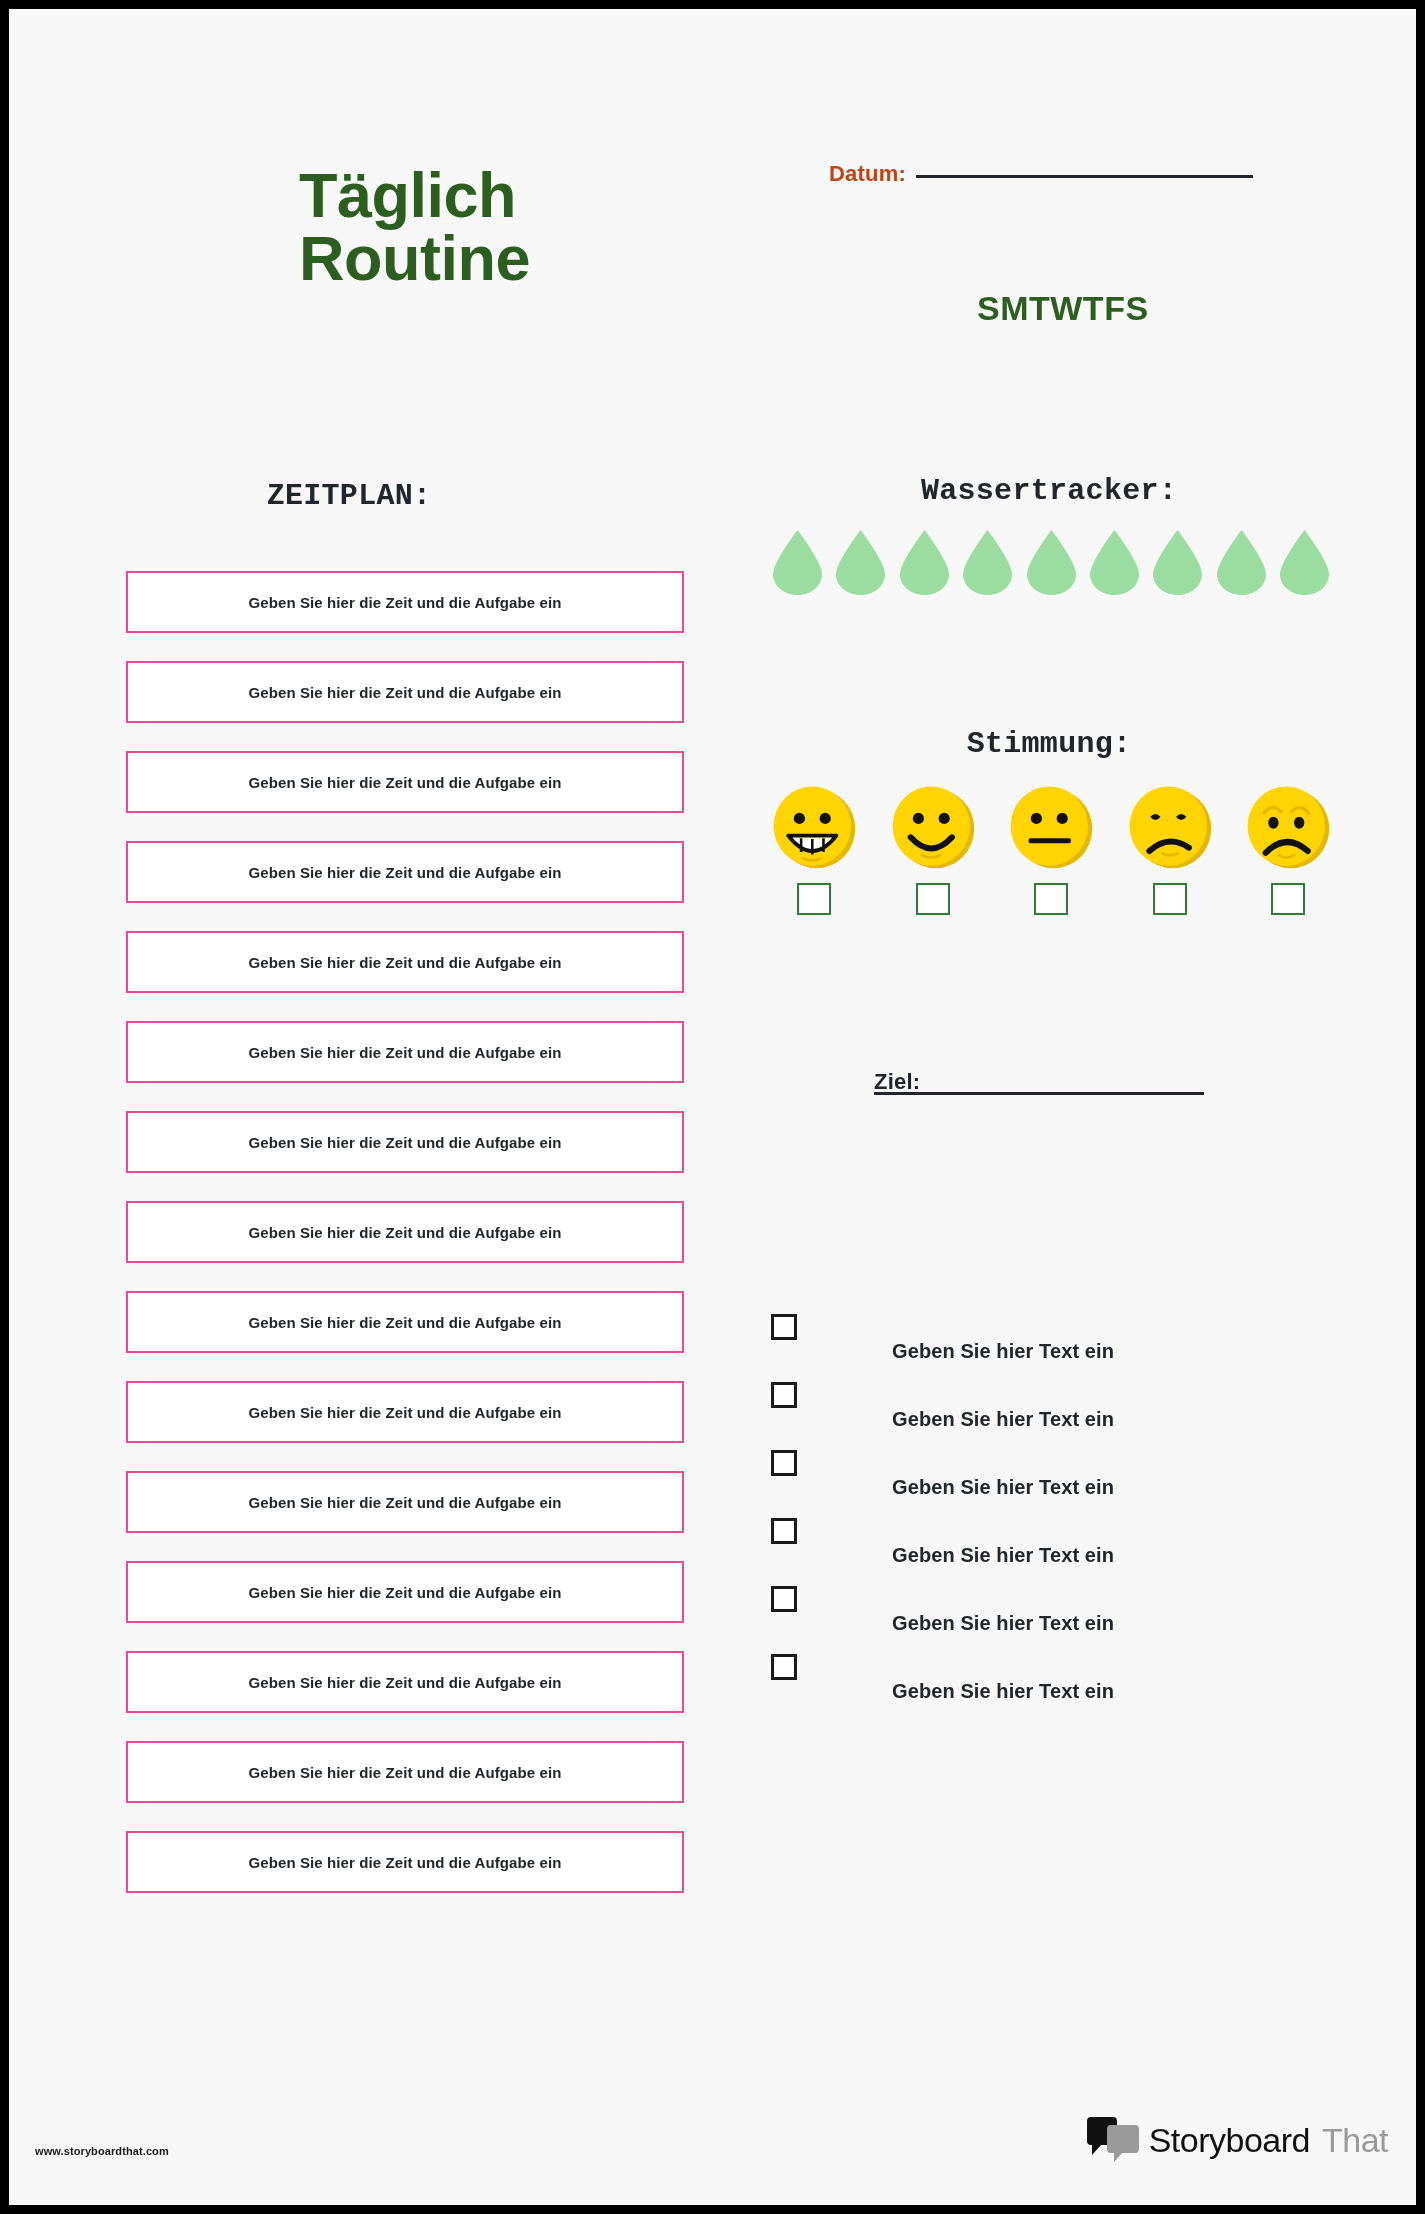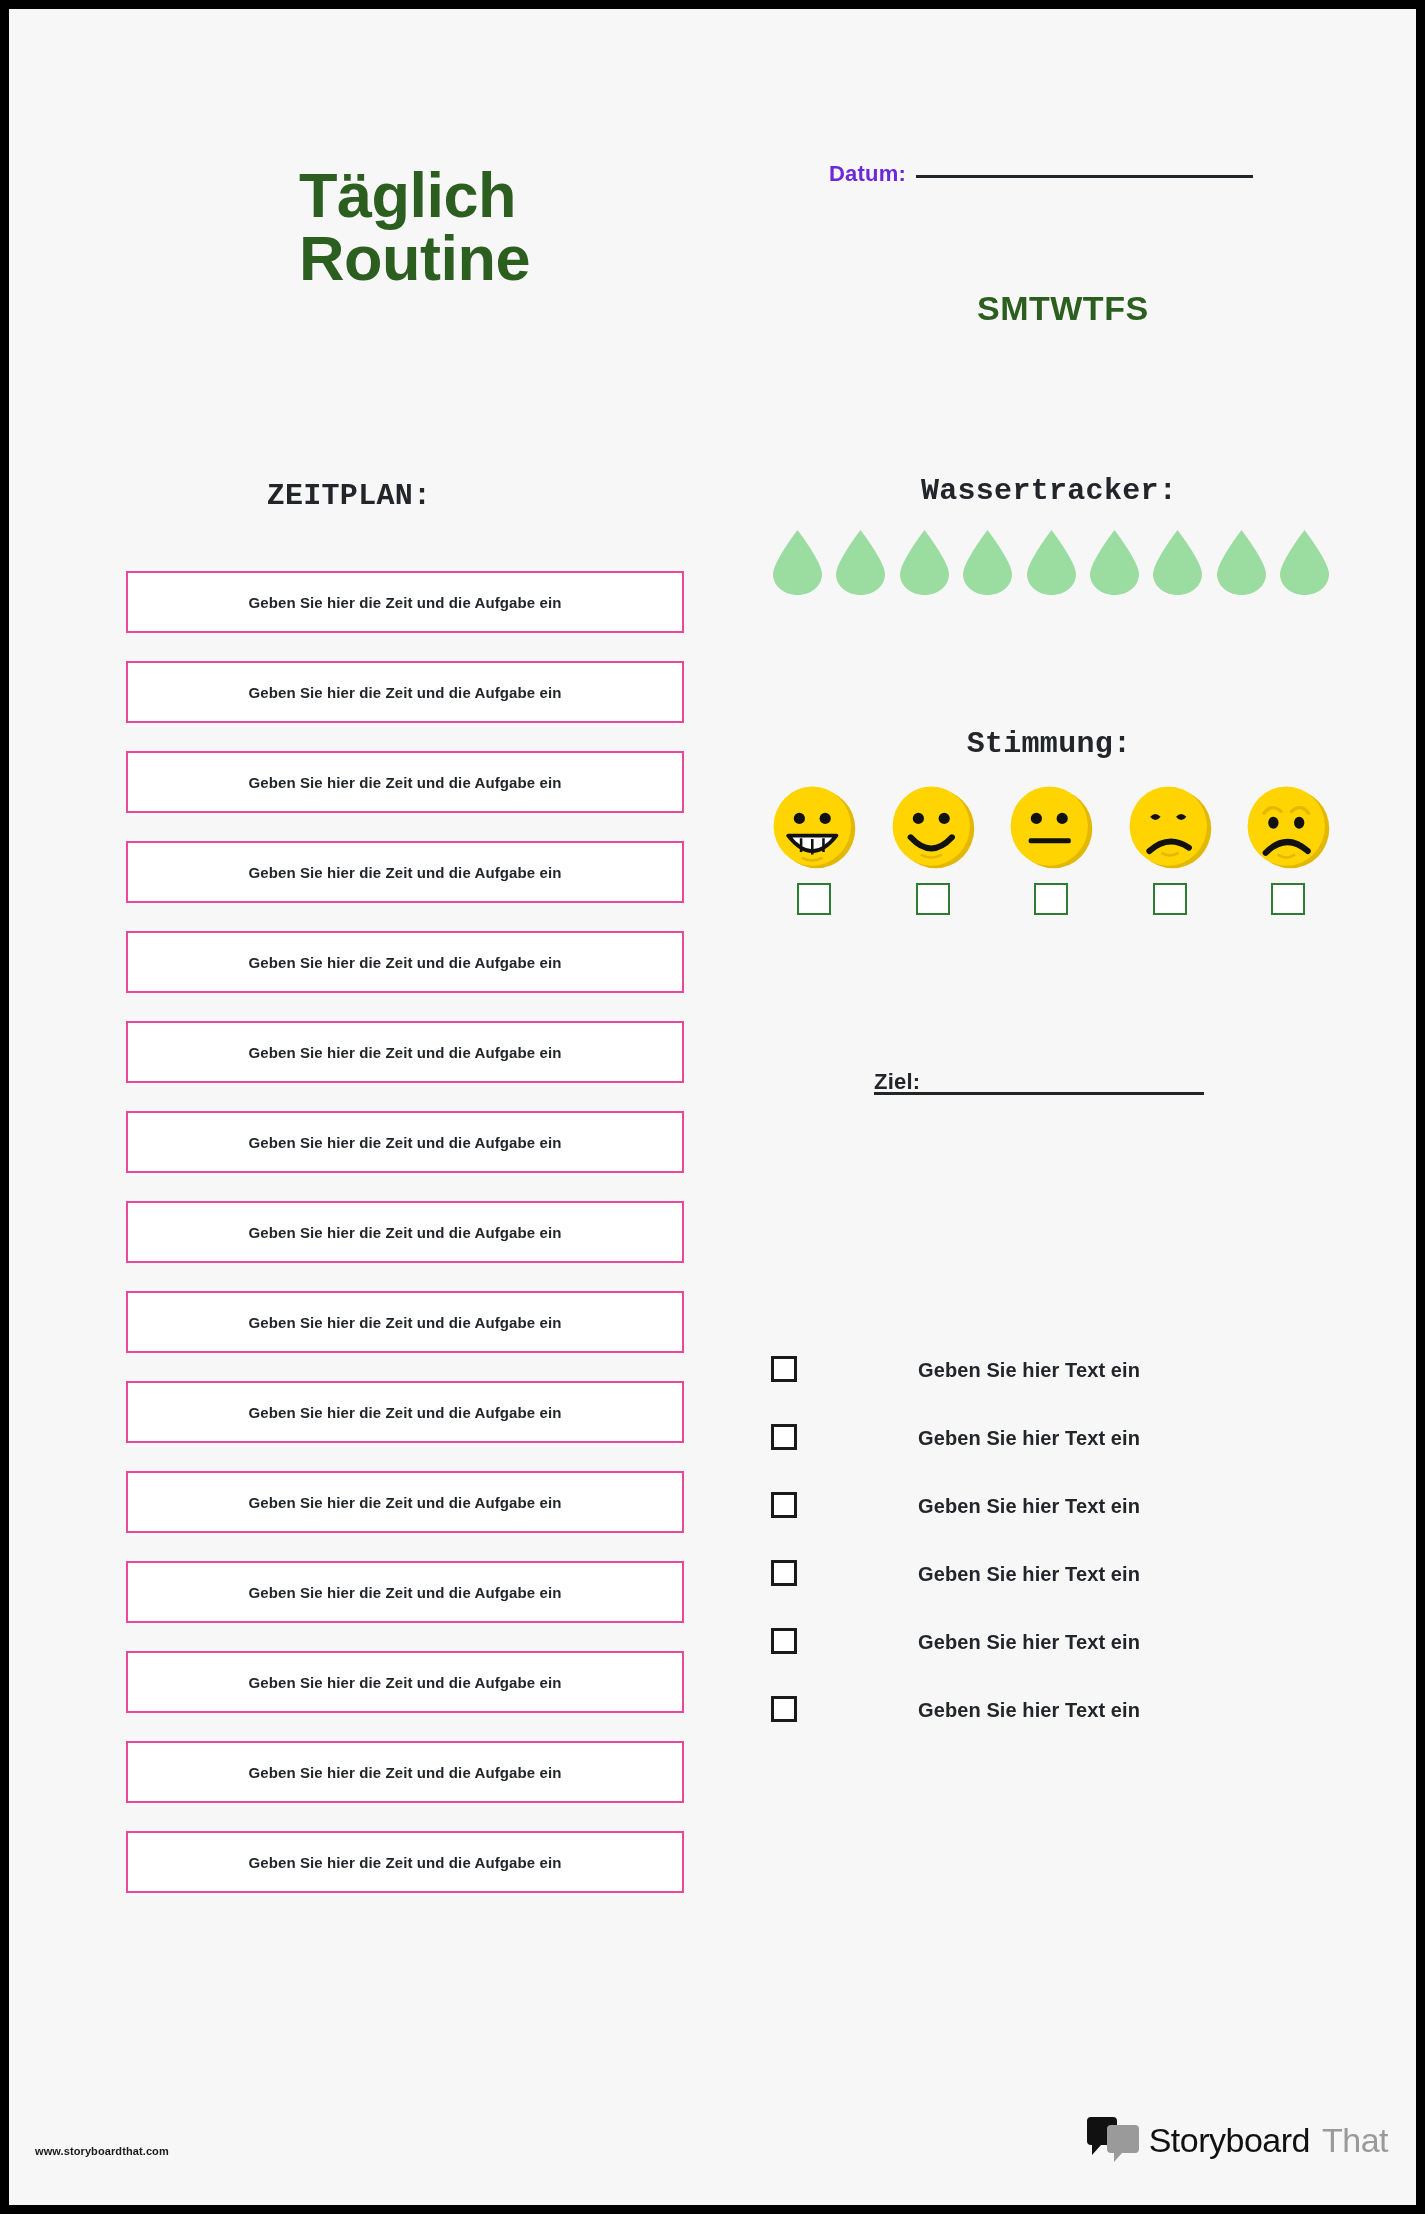--- a/index.html
+++ b/index.html
@@ -50,21 +50,21 @@
   .date-row {
     position: absolute;
     left: 820px;
     top: 152px;
     display: flex;
     align-items: baseline;
   }
   .date-label {
     font-size: 22px;
     font-weight: bold;
-    color: #6d28d9;
+    color: #c2410c;
     letter-spacing: 0.2px;
   }
   .date-line {
     width: 337px;
     height: 3px;
     background: #22252a;
     margin-left: 10px;
     position: relative;
     top: -3px;
   }
@@ -180,22 +180,23 @@
 
   
   .tasklist {
     position: absolute;
     left: 762px;
     top: 1305px;
     width: 560px;
   }
   .task-row {
     display: flex;
-    align-items: flex-end;
+    align-items: flex-start;
     height: 68px;
+    flex-direction: column;
   }
   .task-check {
     width: 26px;
     height: 26px;
     background: #ffffff;
     border: 3px solid #1a1a1a;
     flex: 0 0 auto;
   }
   .task-text {
     margin-left: 121px;

